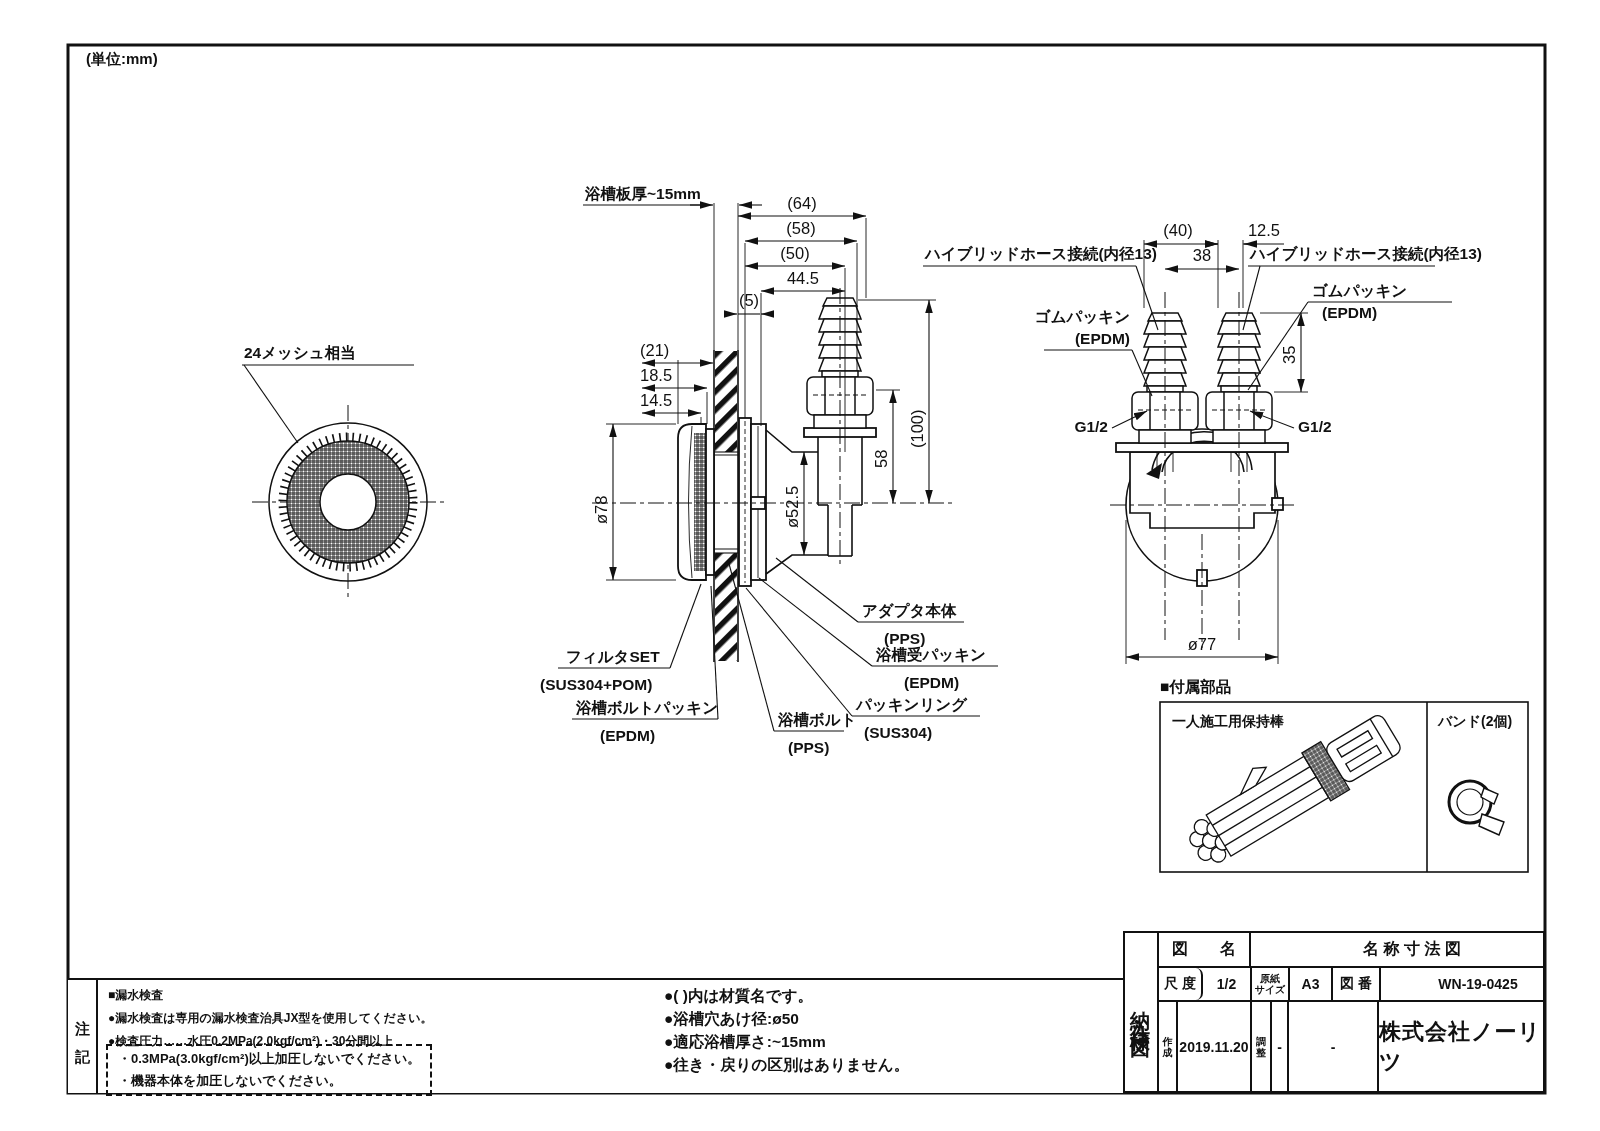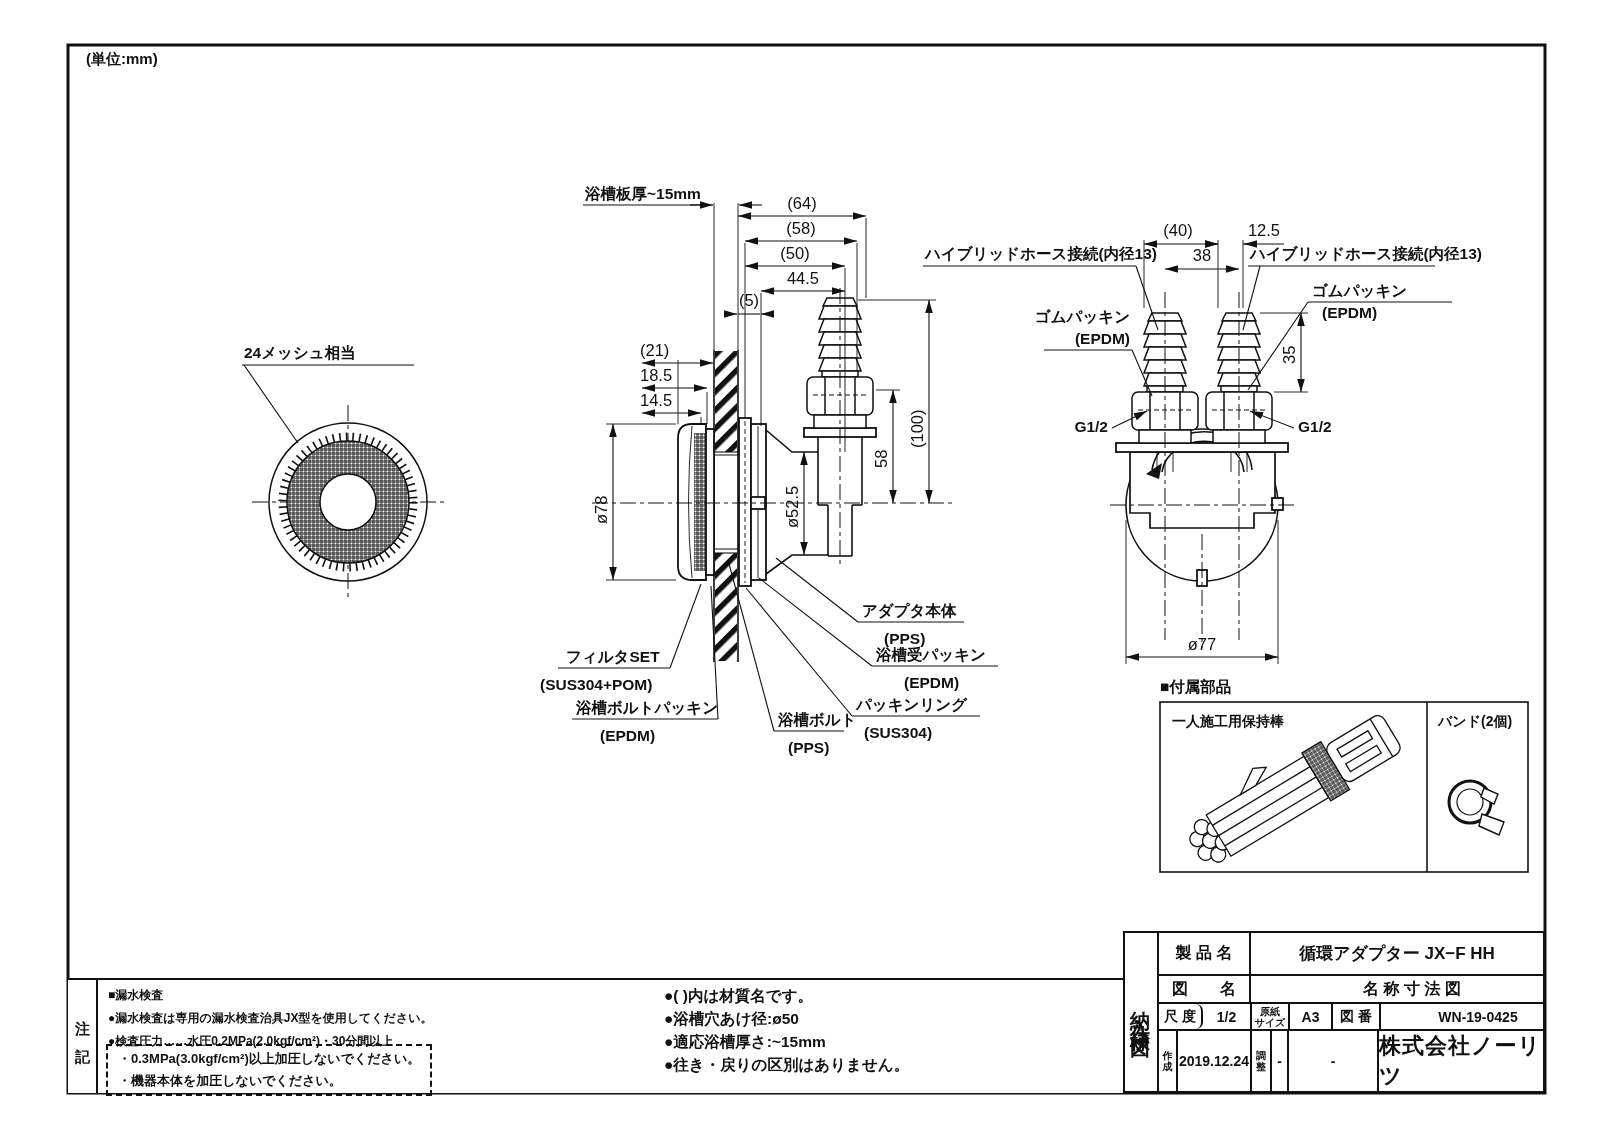--- a/index.html
+++ b/index.html
@@ -344,41 +344,37 @@
       <div>●往き・戻りの区別はありません。</div>
     </div>
   </div>
 </div>
 
 <div class="tb">
   <div class="tb-head">
     <span>納入仕様図</span>
   </div>
   <div class="tb-main">
-    <div class="tb-row r1">
-      <div class="tb-cell f16" style="width:92px;">製 品 名</div>
-      <div class="tb-cell f17 last" style="flex:1;">循環アダプター  JX−F HH</div>
-    </div>
     <div class="tb-row r2">
       <div class="tb-cell f16" style="width:92px;">図　　名</div>
       <div class="tb-cell f16 last" style="flex:1;margin-left:30px;">名 称 寸 法 図</div>
     </div>
     <div class="tb-row r3">
       <div class="tb-cell f14" style="width:44px;border-radius:7px;">尺 度</div>
       <div class="tb-cell f14" style="width:49px;">1/2</div>
       <div class="tb-cell tiny" style="width:38px;">原紙
 サイズ</div>
       <div class="tb-cell f14" style="width:43px;">A3</div>
       <div class="tb-cell f14" style="width:48px;">図 番</div>
       <div class="tb-cell f14 last" style="flex:1;margin-left:32px;">WN-19-0425</div>
     </div>
     <div class="tb-row r4">
       <div class="tb-cell tiny" style="width:19px;">作
 成</div>
-      <div class="tb-cell f14" style="width:74px;">2019.12.24</div>
+      <div class="tb-cell f14" style="width:74px;">2019.11.20</div>
       <div class="tb-cell tiny" style="width:20px;">調
 整</div>
       <div class="tb-cell f14" style="width:17px;">-</div>
       <div class="tb-cell f14" style="width:90px;">-</div>
       <div class="tb-cell company last" style="flex:1;">株式会社ノーリツ</div>
     </div>
   </div>
 </div>
 
 </div>

